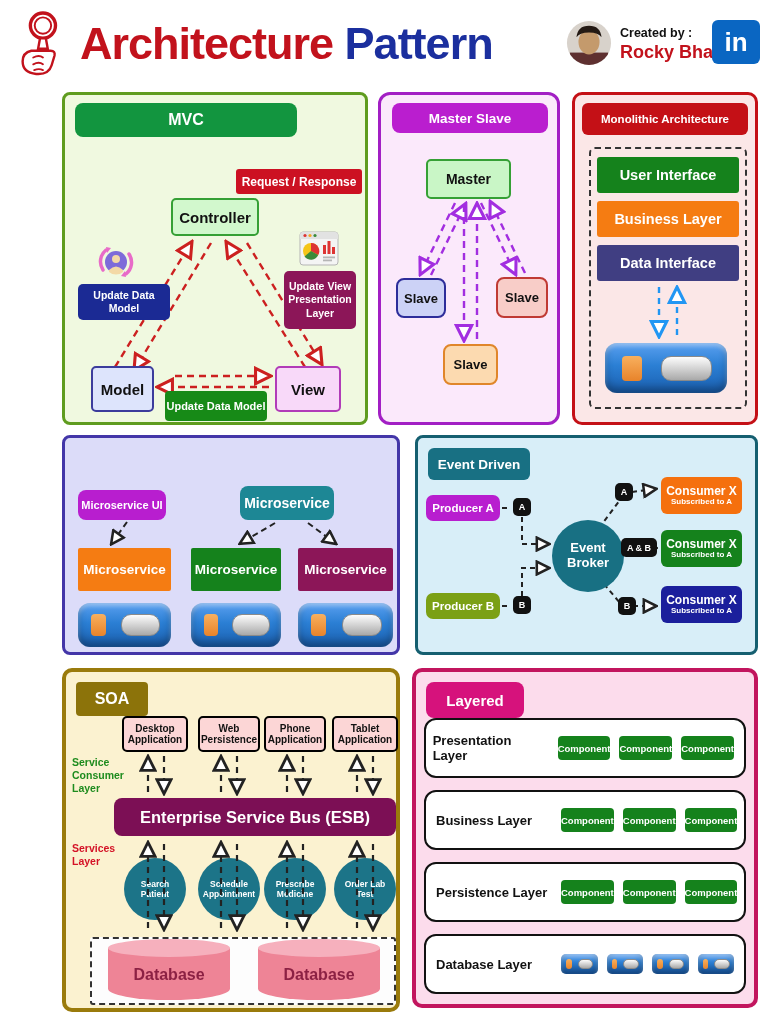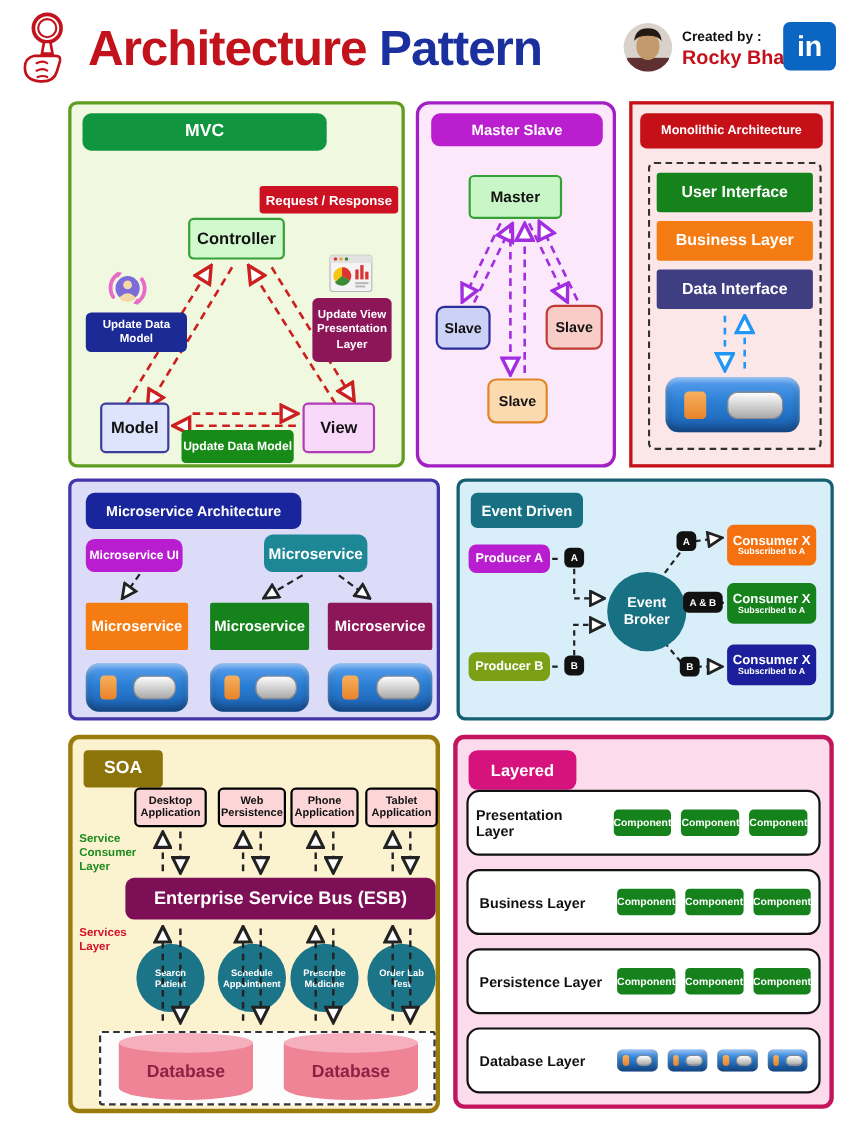--- a/index.html
+++ b/index.html
@@ -53,21 +53,21 @@
             border:2px solid #35a035; font-size:14px; }
   .slave1 { left:15px; top:183px; width:50px; height:40px; background:#ccd2f6;
             border:2px solid #2d2d9a; font-size:13px; border-radius:8px; }
   .slave2 { left:115px; top:182px; width:52px; height:41px; background:#f8cdc8;
             border:2px solid #c03a34; font-size:13px; border-radius:8px; }
   .slave3 { left:62px; top:249px; width:55px; height:41px; background:#fcdab0;
             border:2px solid #e0862a; font-size:13px; border-radius:8px; }
 
   
   #panel-mono { left:572px; top:92px; width:186px; height:333px;
-                background:#fbe7e7; border:3px solid #c41016; border-radius:0; }
+                background:#fbe7e7; border:3px solid #c41016; border-radius:10px; }
   .mono-header { left:7px; top:8px; width:166px; height:32px; background:#c41016;
                  font-size:11.5px; border-radius:6px; }
   .mono-dash { left:14px; top:52px; width:158px; height:262px;
                border:2px dashed #333; border-radius:6px; }
   .mbar { left:22px; width:142px; height:36px; font-size:14.5px; border-radius:3px; }
   .mbar1 { top:62px; background:#15821c; }
   .mbar2 { top:106px; background:#f57c12; }
   .mbar3 { top:150px; background:#403e82; }
 
   
@@ -302,21 +302,20 @@
         <marker id="m-blk1" viewBox="0 0 10 10" refX="8" refY="5" markerWidth="8" markerHeight="8" orient="auto">
           <path d="M1,1 L9,5 L1,9 Z" fill="#fff" stroke="#222" stroke-width="1.6"></path>
         </marker>
       </defs>
       <g stroke="#222" stroke-width="2" stroke-dasharray="6 4" fill="none">
         <path d="M62,84 L47,105" marker-end="url(#m-blk1)"></path>
         <path d="M210,85 L176,105" marker-end="url(#m-blk1)"></path>
         <path d="M243,85 L270,105" marker-end="url(#m-blk1)"></path>
       </g>
     </svg>
-    <div class="abs flexc badge micro-header z2">Microservice Architecture</div>
     <div class="abs flexc badge micro-ui z2">Microservice UI</div>
     <div class="abs flexc badge micro-top z2">Microservice</div>
     <div class="abs flexc badge msvc msvc1 z2">Microservice</div>
     <div class="abs flexc badge msvc msvc2 z2">Microservice</div>
     <div class="abs flexc badge msvc msvc3 z2">Microservice</div>
     <div class="abs dbicon z2" style="left:13px; top:165px; width:93px; height:44px;">
         <div class="db-orange"></div>
         <div class="db-pill"></div>
       </div>
     <div class="abs dbicon z2" style="left:126px; top:165px; width:90px; height:44px;">

